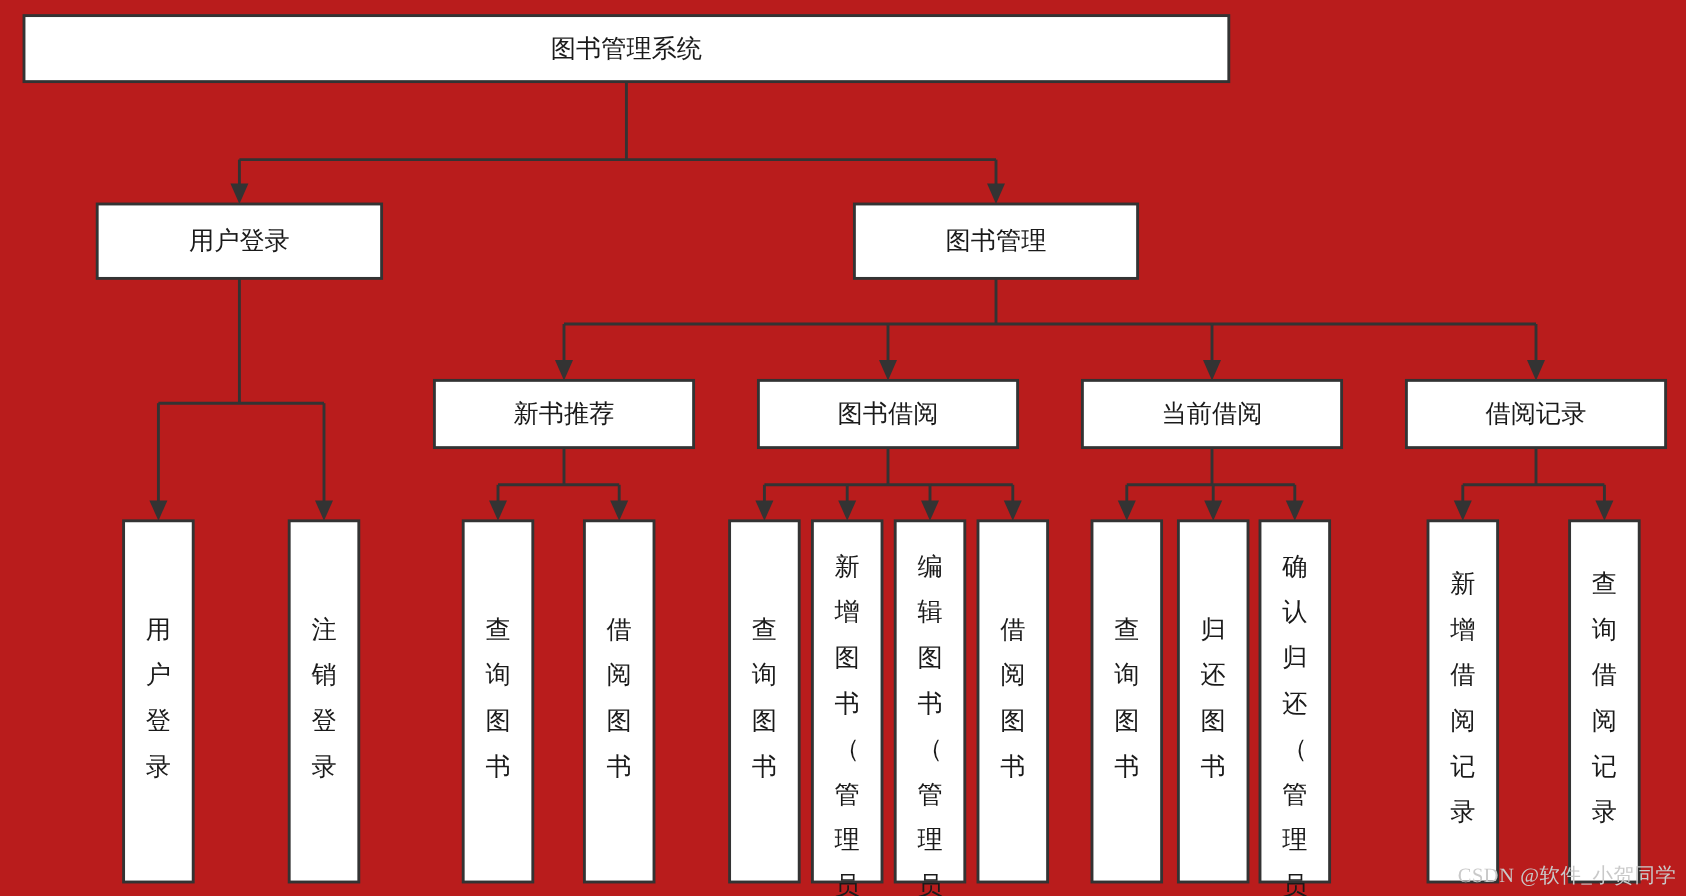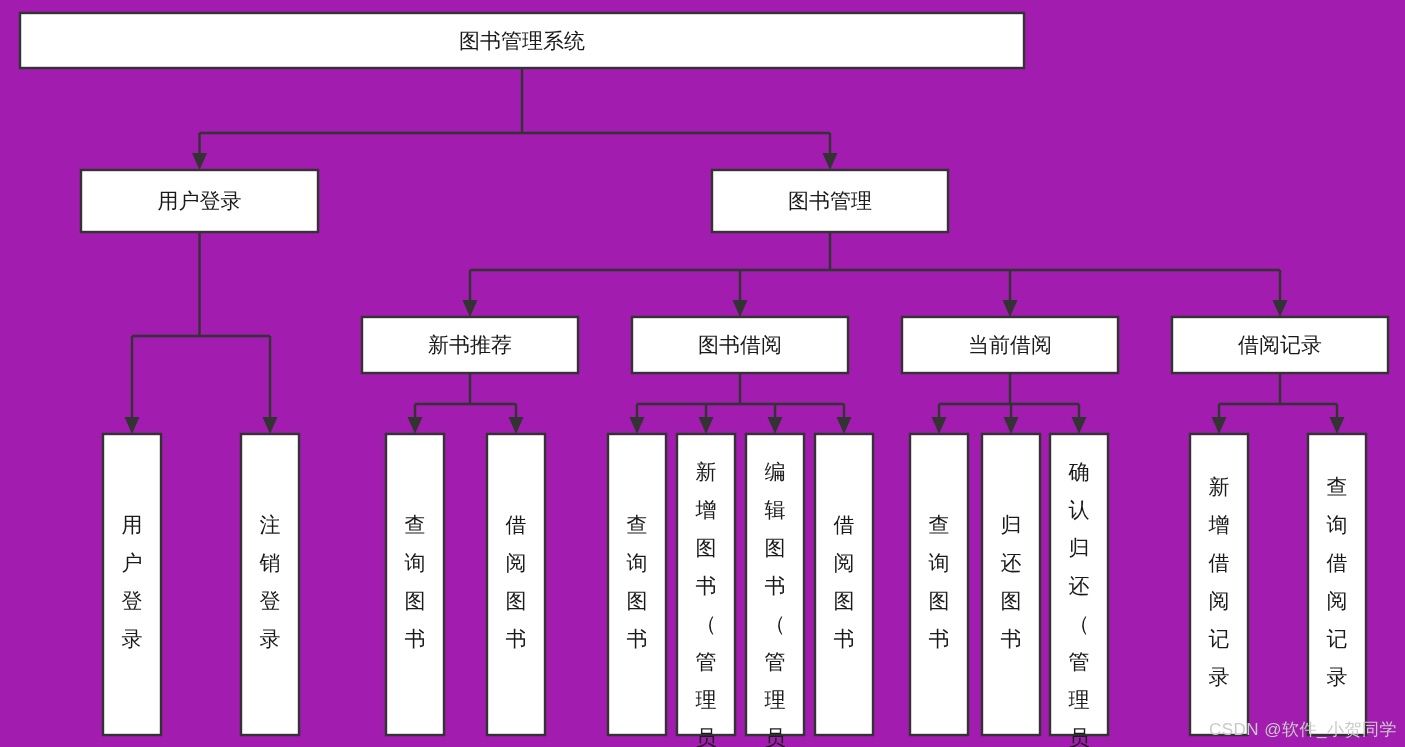--- a/index.html
+++ b/index.html
@@ -11,21 +11,21 @@
   body {
     width: 1405px;
     height: 747px;
     overflow: hidden;
     font-family: "DejaVu Sans", "Liberation Sans", sans-serif;
   }
   #diagram-root {
     position: relative;
     width: 1405px;
     height: 747px;
-    background: #a21caf;
+    background: #b91c1c;
   }
   svg#flowchart {
     position: absolute;
     left: 0;
     top: 0;
     width: 1405px;
     height: 747px;
     display: block;
   }
   .node-rect {
@@ -55,21 +55,21 @@
   .arrow-head {
     fill: #333333;
     stroke: none;
   }
   .watermark {
     position: absolute;
     right: 8px;
     bottom: 6px;
     color: #c9c9c9;
     font-size: 17px;
-    font-family: Liberation Sans, sans-serif;
+    font-family: Liberation Serif, serif;
     white-space: nowrap;
     letter-spacing: 0.5px;
     pointer-events: none;
   }
 </style>
 </head>
 <body>
 
 <div id="diagram-root">
   <svg id="flowchart" viewBox="0 0 1405 747">

